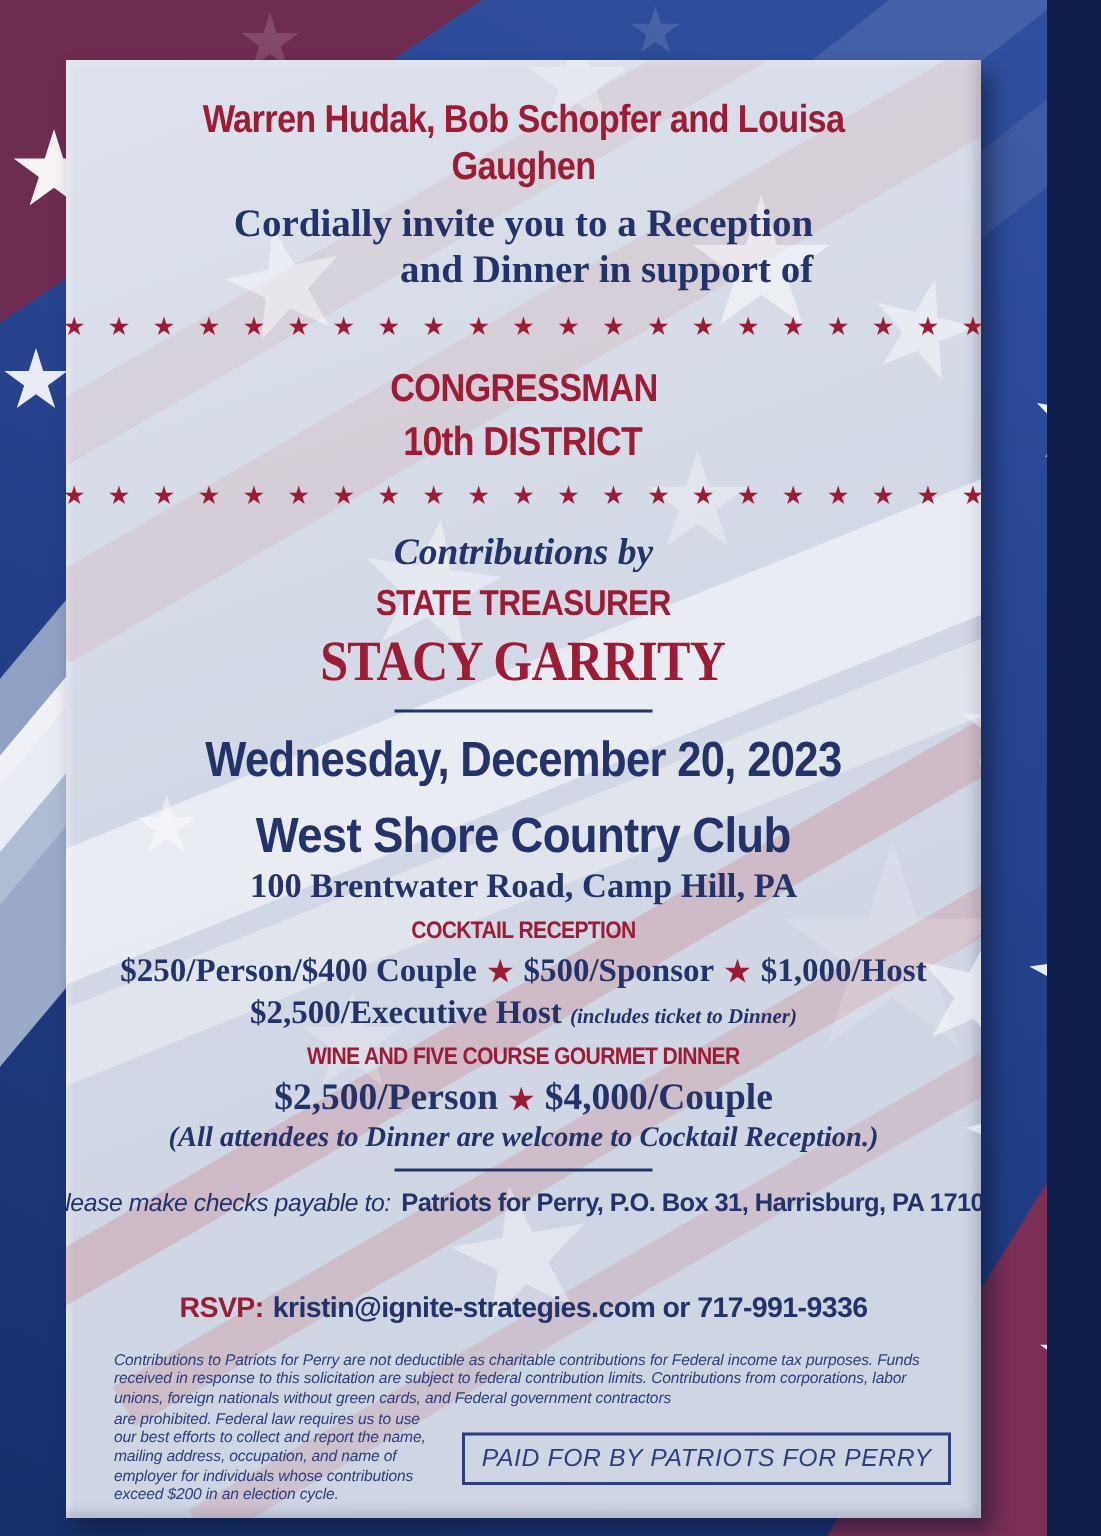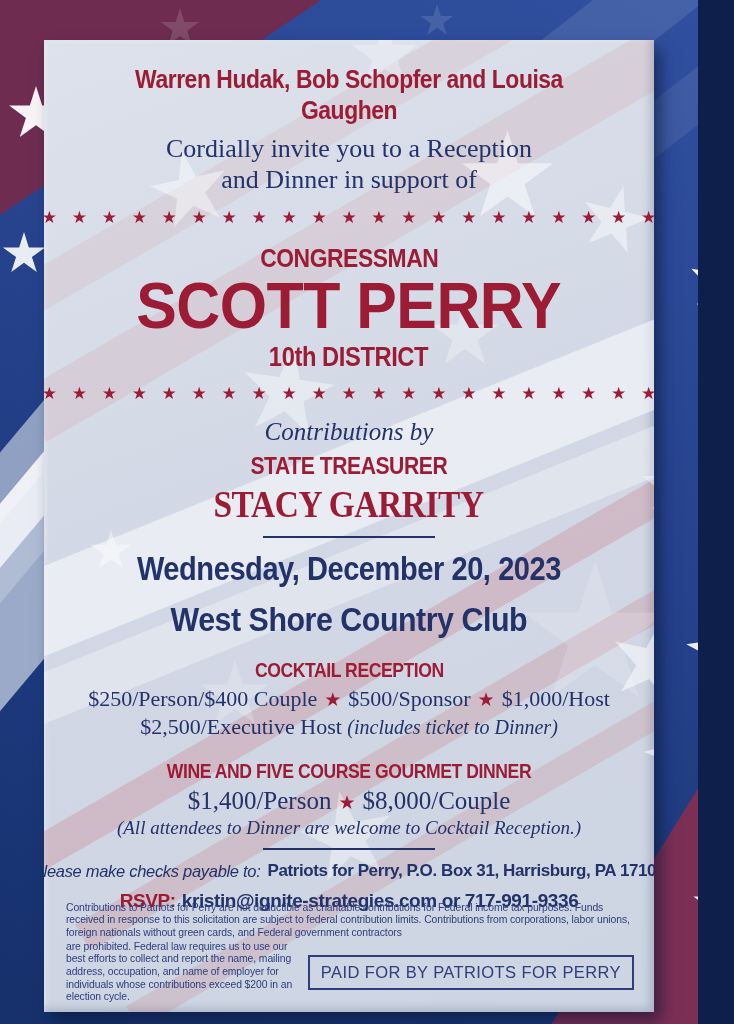--- a/index.html
+++ b/index.html
@@ -29,53 +29,53 @@
   .panel-decor { position:absolute; inset:0; z-index:1; }
   .content {
     position:relative; z-index:2; height:100%;
     display:flex; flex-direction:column; align-items:center; text-align:center;
     padding:22px 36px 0;
   }
   
   .red    { color:#9c1b35; }
   .navy   { color:#233269; }
   .cond   { display:inline-block; transform:scaleX(0.88); transform-origin:center; letter-spacing:-0.5px; font-weight:bold; }
-  .serifb { font-family:"Liberation Serif", serif; font-weight:normal; }
+  .serifb { font-family:"Liberation Serif", serif; font-weight:bold;text-align:right; }
   .hosts       { margin-top:2px;  font-size:26px; }
   .invite      { margin-top:8px;  font-size:26px; line-height:1.18; }
   .starrow     { margin-top:12px; font-size:17px; word-spacing:10px; color:#9c1b35; white-space:nowrap; }
   .pretitle    { margin-top:15px; font-size:26px; }
   .bigname     { margin-top:2px;  font-size:64px; line-height:0.95; }
   .district    { margin-top:5px;  font-size:27px; }
   .starrow2    { margin-top:10px; }
   .introlead   { margin-top:14px; font-size:25px; font-style:italic; }
   .treastitle  { margin-top:6px;  font-size:24px; }
   .treasname   { margin-top:2px;  font-size:38px;font-family:Liberation Serif, serif; }
   .divider     { margin-top:10px; width:172px; border-top:2.5px solid #233269; }
   .eventdate   { margin-top:12px; font-size:33px; }
   .times       { margin-top:5px;  font-size:22px; line-height:1.25; }
   .venuename   { margin-top:13px; font-size:33px; }
   .venueaddr   { margin-top:2px;  font-size:23px; }
-  .sechead     { margin-top:20px; font-size:20px; }
+  .sechead     { margin-top:8px; font-size:16px; }
   .pricingline { margin-top:4px;  font-size:22px; white-space:nowrap; }
   .pricingline2{ margin-top:2px;  font-size:22px; white-space:nowrap; }
   .sep-star    { color:#9c1b35; font-family:"Liberation Sans", sans-serif; font-size:19px; padding:0 7px; }
-  .inote       { font-style:italic; font-size:20px; }
+  .inote       { font-style:italic; font-size:14px; }
   .dinnote     { margin-top:2px;  font-size:19px; font-style:italic; }
   .divider2    { margin-top:9px; }
   .checksline  { margin-top:11px; font-size:16px; white-space:nowrap; display:flex; gap:7px; align-items:flex-end; }
   .checkslabel { font-style:italic; font-size:16.5px; letter-spacing:-0.3px; }
   .checksval   { font-weight:bold; letter-spacing:-0.4px; font-size:17px; }
   .rsvpline    { margin-top:9px; font-size:19px; white-space:nowrap; display:flex; gap:6px; align-items:baseline; }
-  .rsvplabel   { font-weight:bold; letter-spacing:-0.4px; }
+  .rsvplabel   { font-weight:bold; letter-spacing:-0.4px;margin-top:41px; }
   .rsvpval     { font-weight:bold; letter-spacing:-0.4px; }
   
   .disclaimer-area {
-    position:absolute; left:22px; right:20px; bottom:8px; z-index:2;
-    text-align:left; color:#2e3d7c; font-size:10.4px; line-height:1.22; letter-spacing:-0.1px;
+    position:absolute; left:32px; right:20px; bottom:8px; z-index:2;
+    text-align:left; color:#2e3d7c; font-size:10.4px; line-height:1.22; letter-spacing:-0.1px;font-style:italic;
   }
   .disc-row { display:flex; gap:14px; align-items:center; margin-top:1px; }
   .disc-part2 { flex:1 1 auto; max-width:330px; }
   .paidbox {
     flex:0 0 auto;
     border:2px solid #2e3d7c; color:#2e3d7c;
     font-size:16.5px; letter-spacing:0.4px; padding:5px 11px 6px; white-space:nowrap;
   }
 </style>
 </head>
@@ -133,47 +133,47 @@
       <div class="hosts red"><span class="cond">Warren Hudak, Bob Schopfer and Louisa Gaughen</span></div>
 
       <div class="invite navy serifb">
         <div>Cordially invite you to a Reception</div>
         <div>and Dinner in support of</div>
       </div>
 
       <div class="starrow">★ ★ ★ ★ ★ ★ ★ ★ ★ ★ ★ ★ ★ ★ ★ ★ ★ ★ ★ ★ ★</div>
 
       <div class="pretitle red"><span class="cond">CONGRESSMAN</span></div>
-      <div class="bigname red"><span class="cond" style="transform:scaleX(0.95);">SCOTT PERRY</span></div>
       <div class="district red"><span class="cond">10th DISTRICT</span></div>
 
       <div class="starrow starrow2">★ ★ ★ ★ ★ ★ ★ ★ ★ ★ ★ ★ ★ ★ ★ ★ ★ ★ ★ ★ ★</div>
 
       <div class="introlead navy serifb">Contributions by</div>
       <div class="treastitle red"><span class="cond">STATE TREASURER</span></div>
       <div class="treasname red"><span class="cond">STACY GARRITY</span></div>
 
       <div class="divider"></div>
 
       <div class="eventdate navy"><span class="cond">Wednesday, December 20, 2023</span></div>
 
       <div class="venuename navy"><span class="cond" style="transform:scaleX(0.92);">West Shore Country Club</span></div>
+      <div class="venueaddr navy serifb">100 Brentwater Road, Camp Hill, PA</div>
 
       <div class="sechead red"><span class="cond">COCKTAIL RECEPTION</span></div>
       <div class="pricingline navy serifb">
         <span>$250/Person/$400 Couple</span><span class="sep-star">★</span><span>$500/Sponsor</span><span class="sep-star">★</span><span>$1,000/Host</span>
       </div>
       <div class="pricingline2 navy serifb">
         <span>$2,500/Executive Host</span>
         <span class="inote">(includes ticket to Dinner)</span>
       </div>
 
       <div class="sechead red"><span class="cond">WINE AND FIVE COURSE GOURMET DINNER</span></div>
       <div class="pricingline navy serifb" style="font-size:25px;">
-        <span>$1,400/Person</span><span class="sep-star">★</span><span>$8,000/Couple</span>
+        <span>$2,500/Person</span><span class="sep-star">★</span><span>$4,000/Couple</span>
       </div>
       <div class="dinnote navy serifb">(All attendees to Dinner are welcome to Cocktail Reception.)</div>
 
       <div class="divider divider2"></div>
 
       <div class="checksline navy">
         <span class="checkslabel">Please make checks payable to:</span>
         <span class="checksval">Patriots for Perry, P.O. Box 31, Harrisburg, PA 17108</span>
       </div>
 

